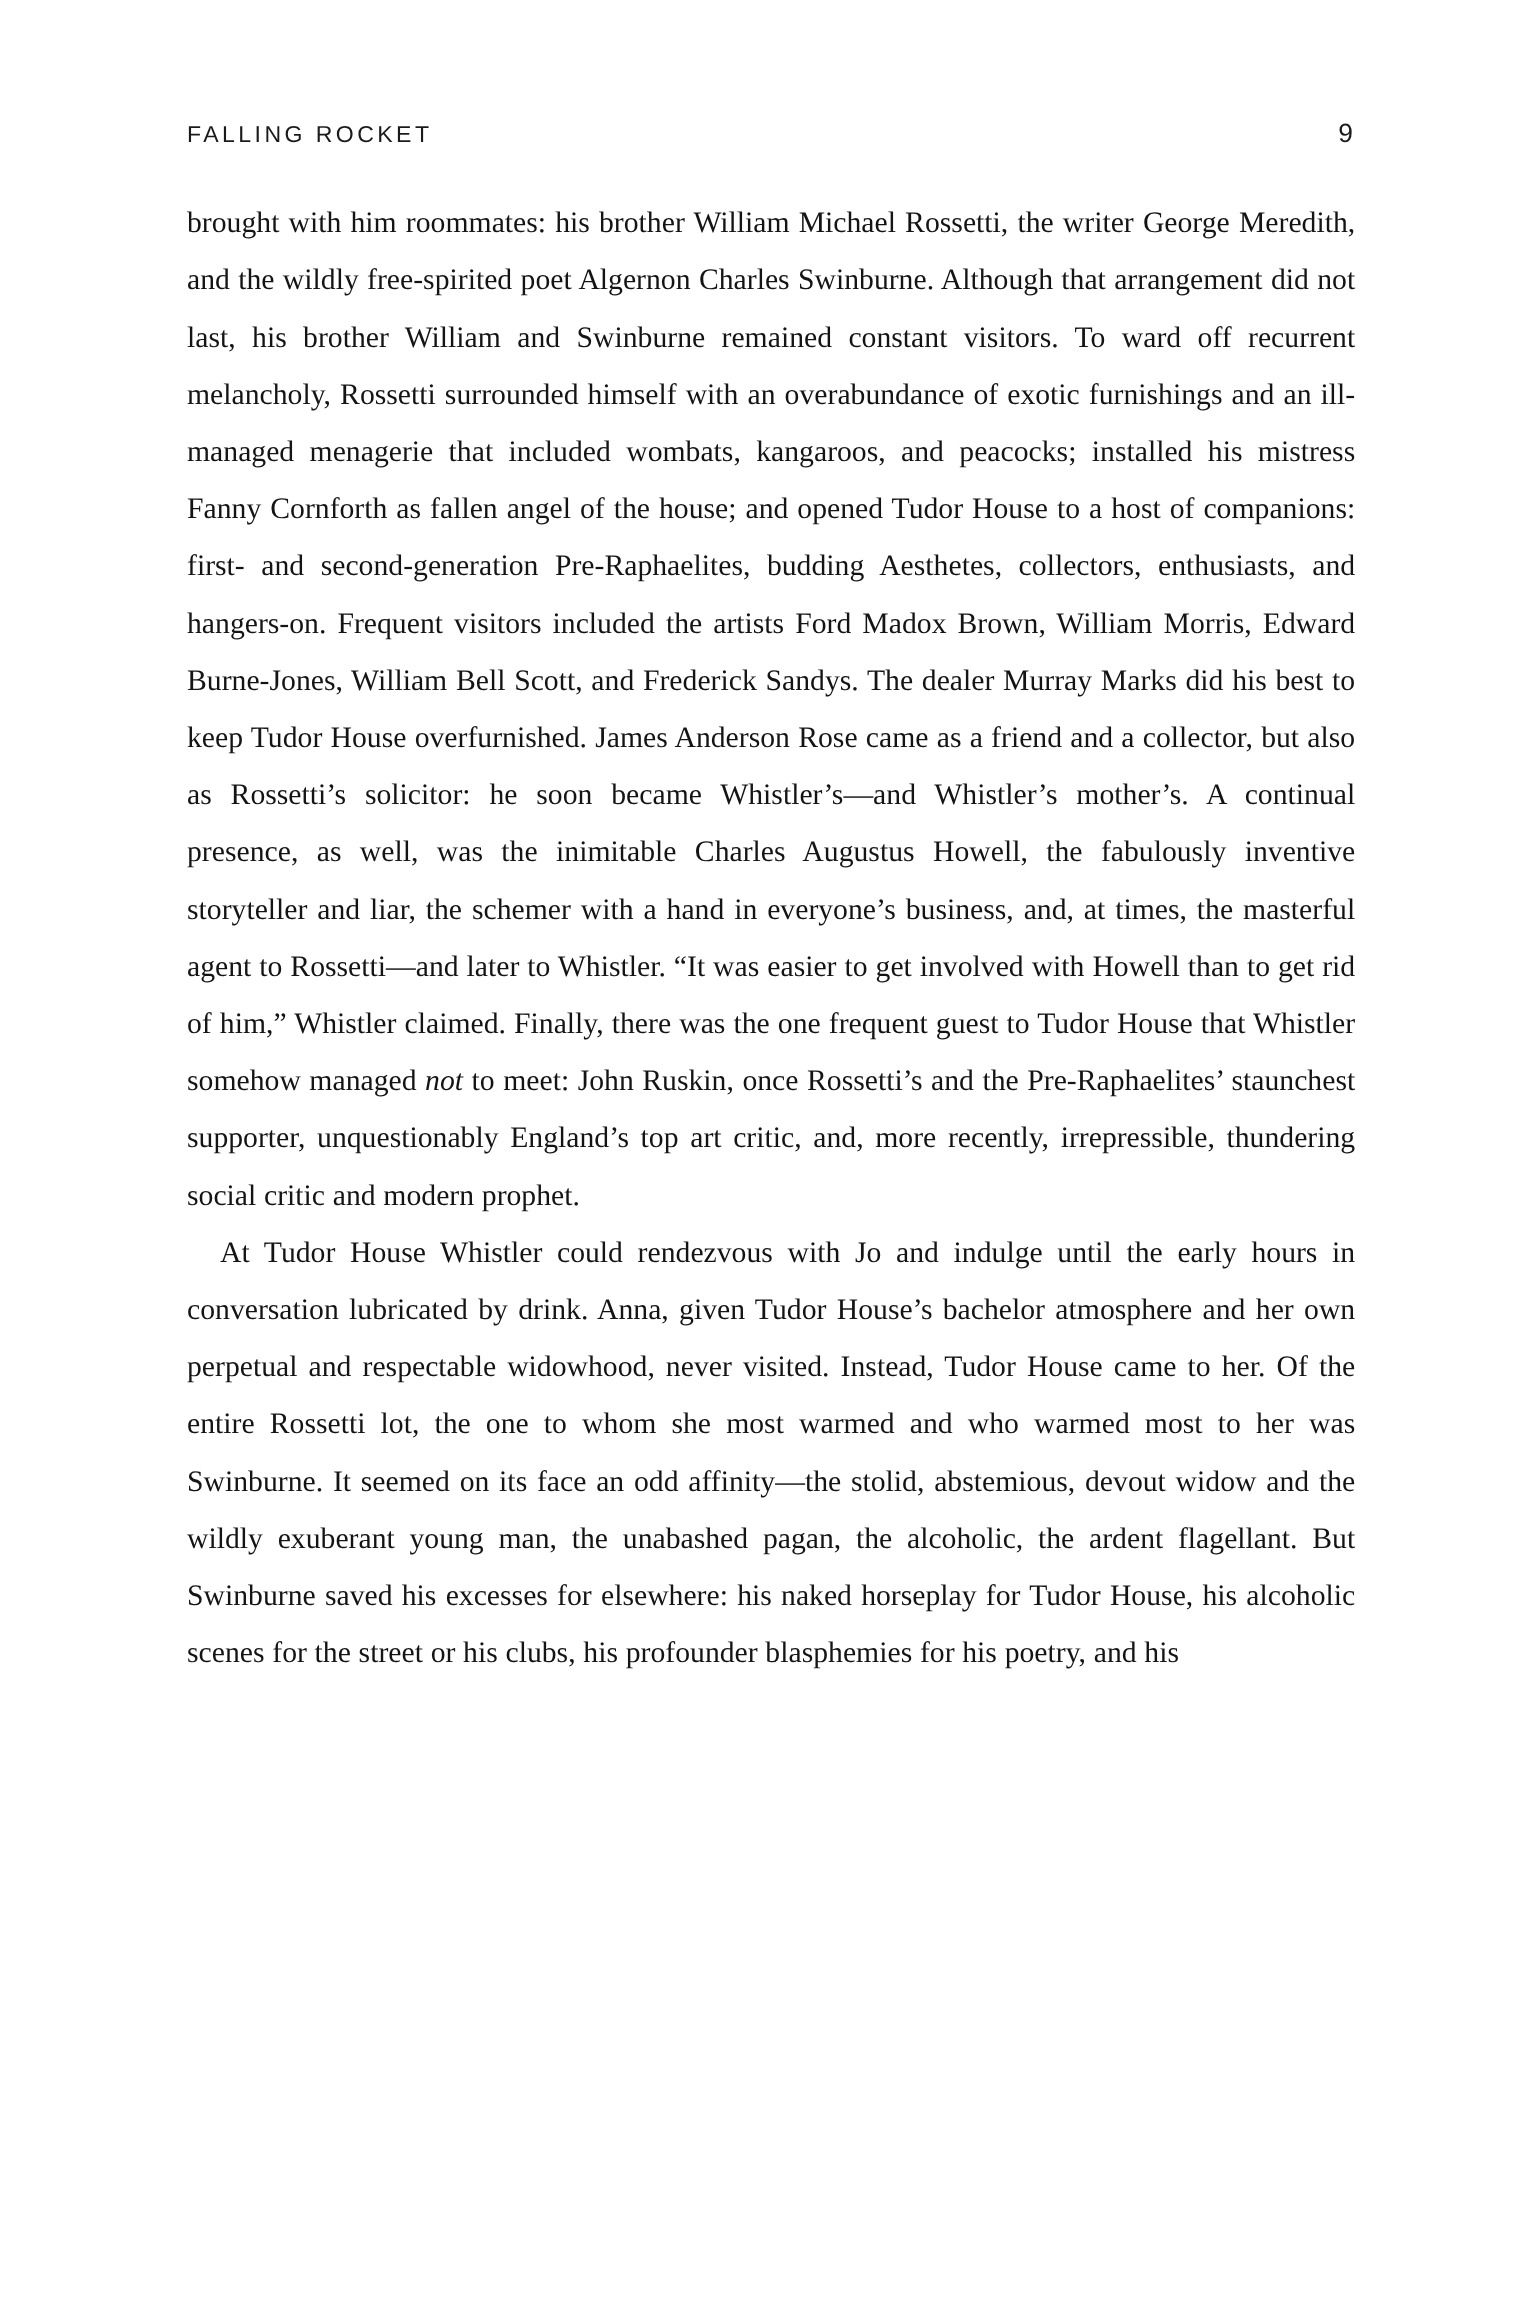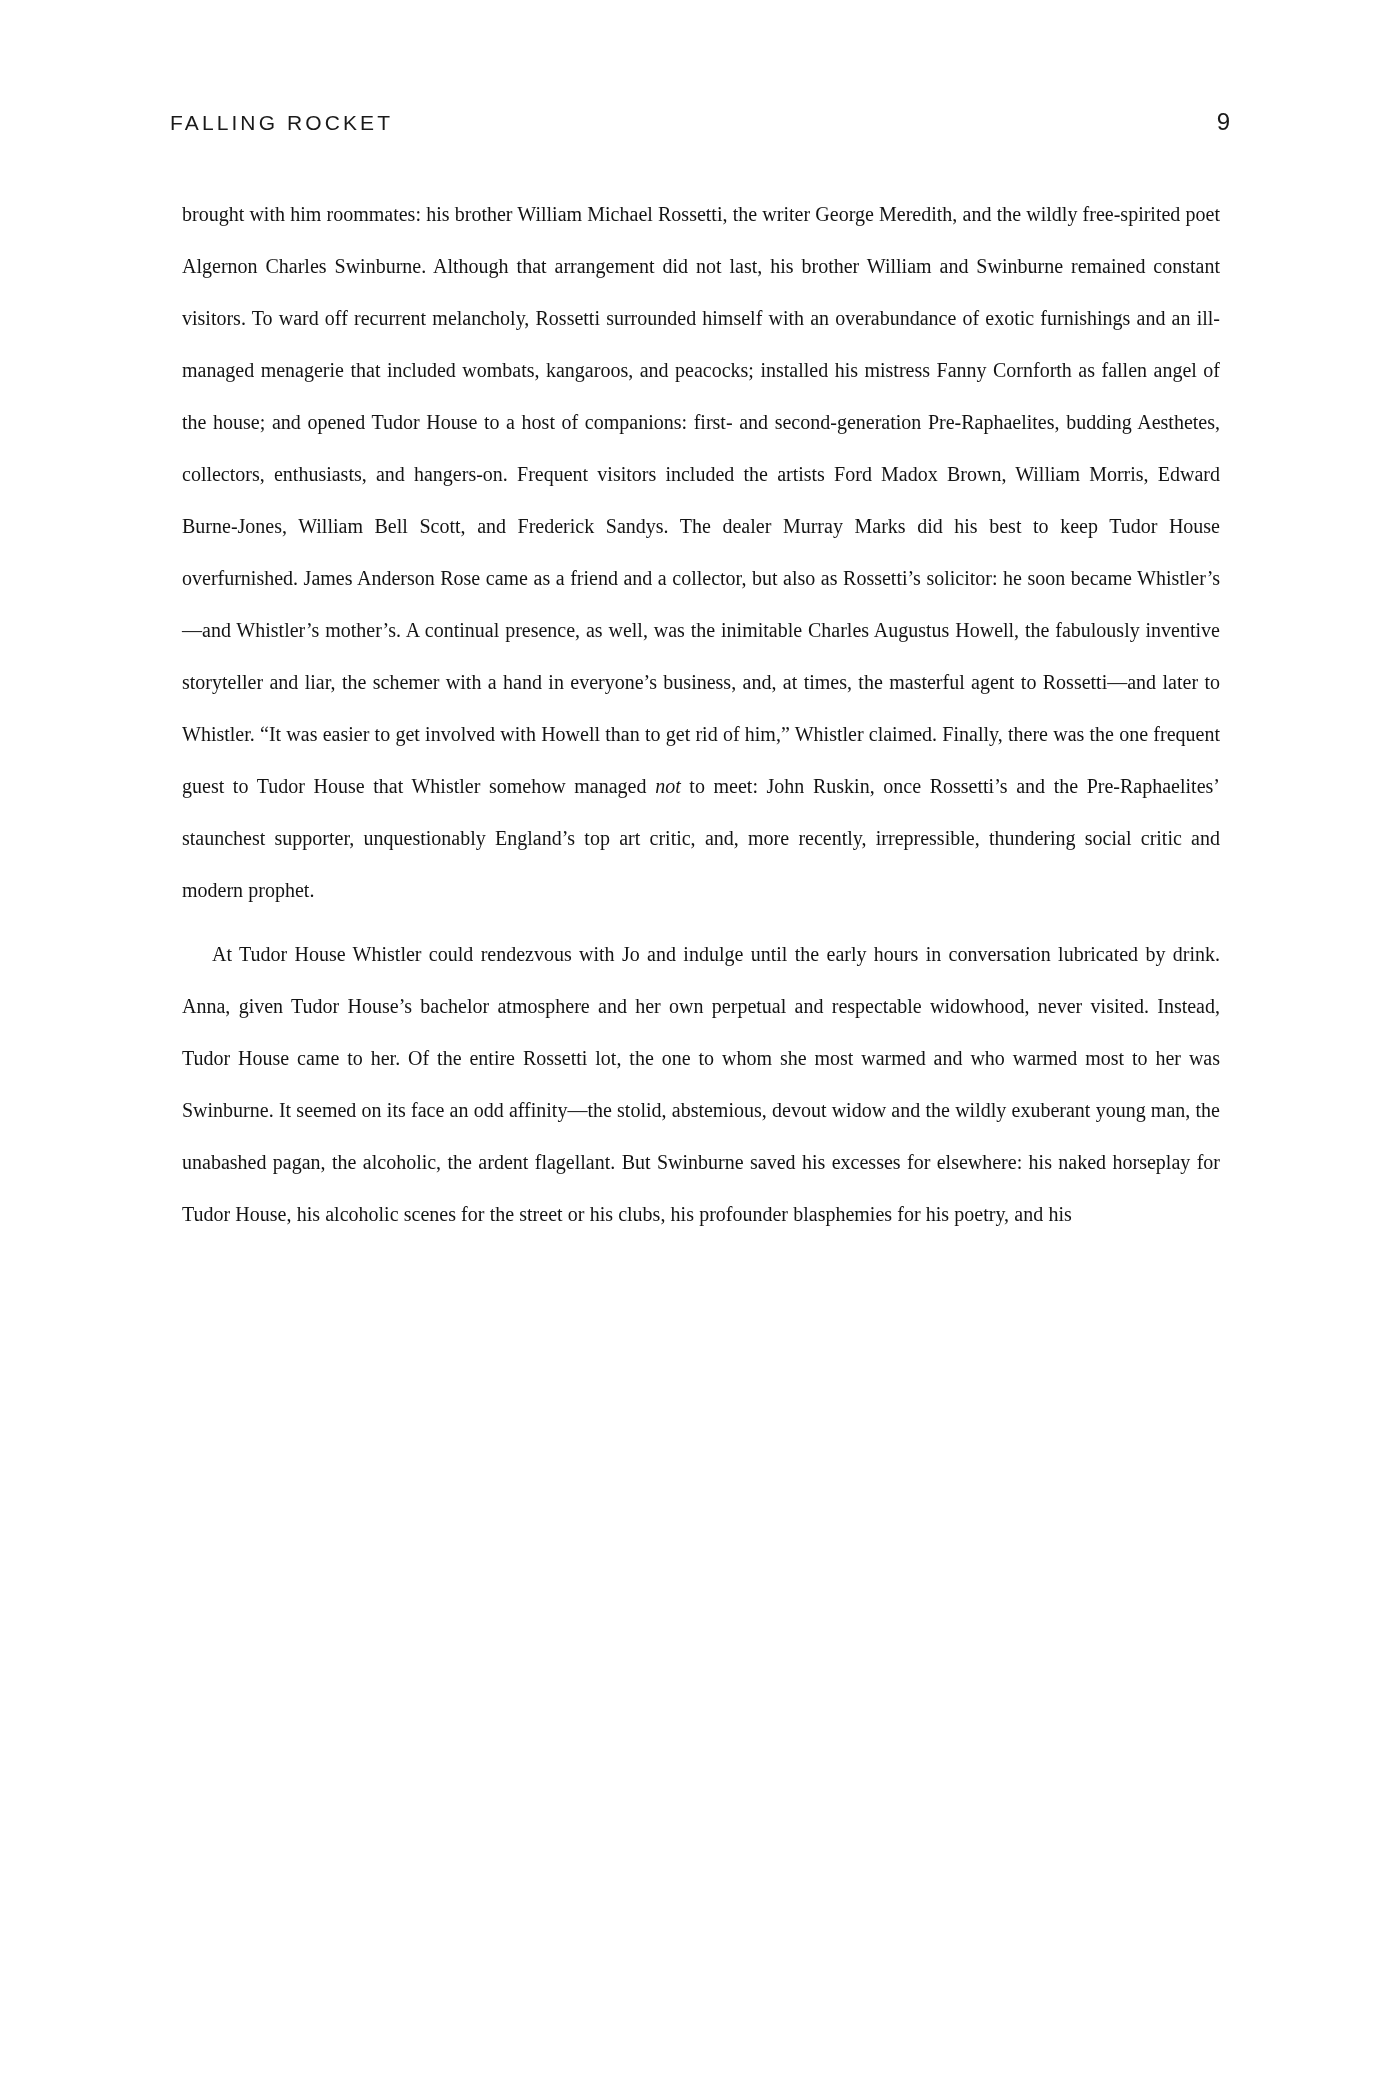--- a/index.html
+++ b/index.html
@@ -46,26 +46,26 @@
 
   
   .textblock {
     position: absolute;
     left: 170px;
     top: 176px;
     width: 1062px;
   }
   .para {
     font-family: "Liberation Serif", "DejaVu Serif", serif;
-    font-size: 20px;
+    font-size: 27px;
     line-height: 52px;
     color: #141414;
     text-align: justify;
     text-justify: inter-word;
-    margin: 12px;
+    margin: 0;
     -webkit-font-feature-settings: "liga" 1, "kern" 1;
     font-feature-settings: "liga" 1, "kern" 1;
     hyphens: none;
     word-spacing: 0.01em;
   }
   .para + .para {
     text-indent: 30px;
   }
   .para em {
     font-style: italic;

